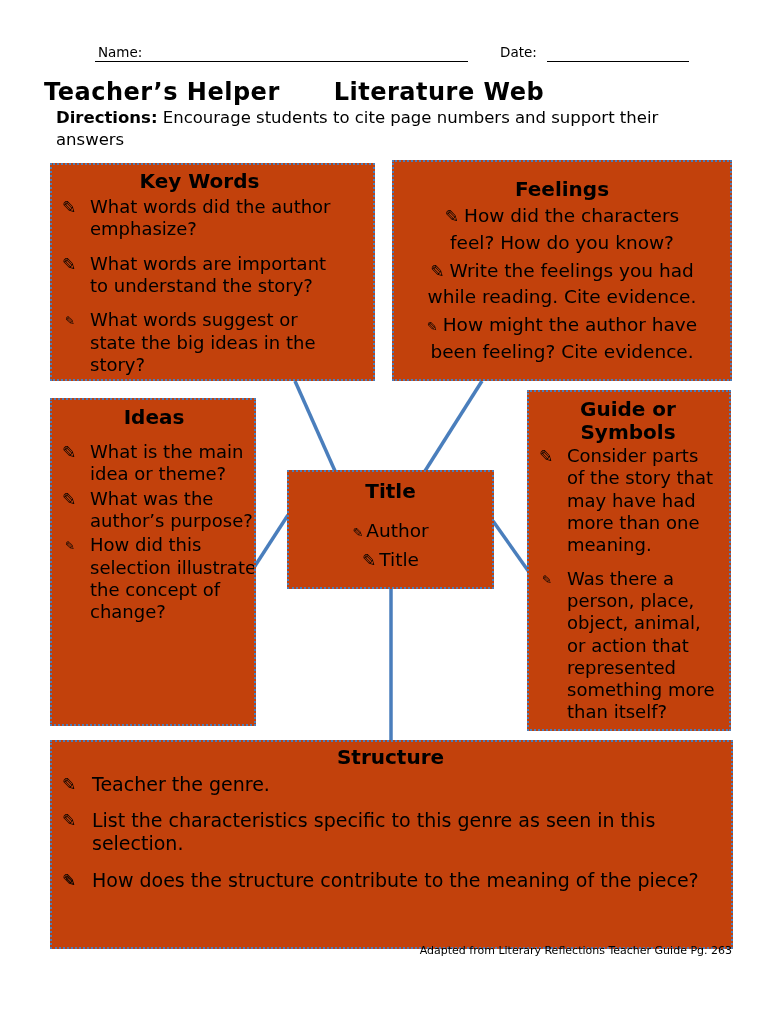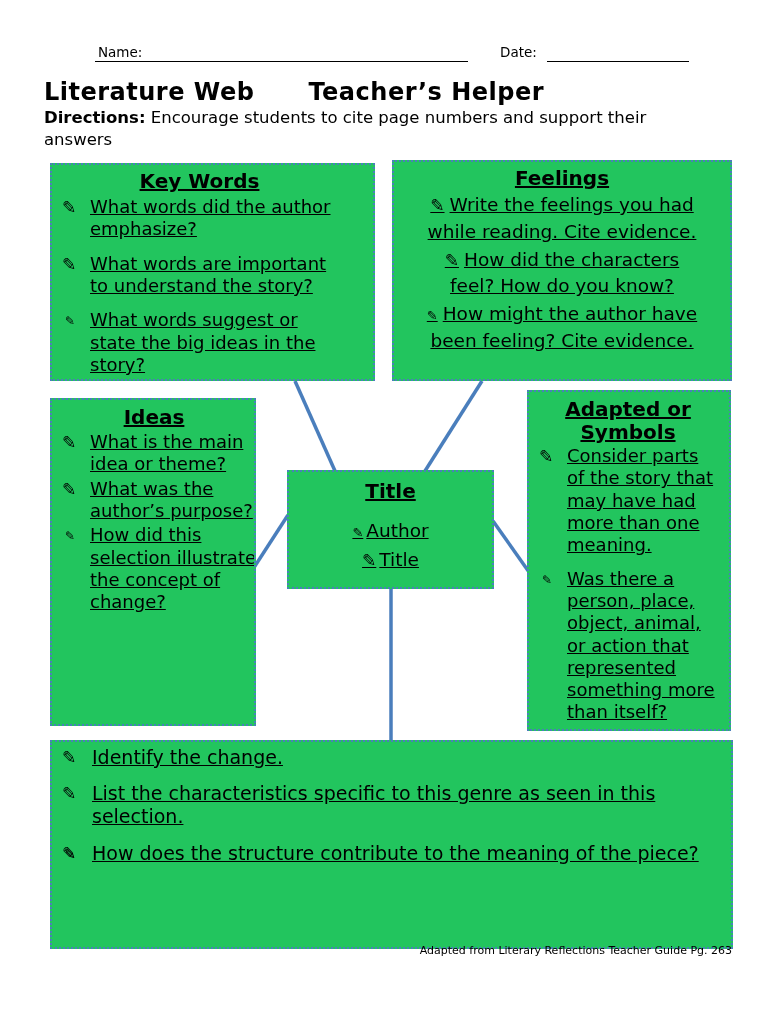--- a/index.html
+++ b/index.html
@@ -6,46 +6,45 @@
   html,body { background:#ffffff; }
   .page {
     position:relative; width:770px; height:1024px; background:#fff;
     font-family:"DejaVu Sans", sans-serif; color:#000; overflow:hidden;
   }
   
   .hdr-label { position:absolute; font-size:13.5px; }
   .write-line { position:absolute; border-bottom:1.5px solid #000; height:1px; }
   .doc-title { position:absolute; left:44px; top:78px; display:flex; gap:54px;
     font-size:24px; font-weight:bold; letter-spacing:.5px; }
-  .directions { position:absolute; left:44px; top:107px; width:624px;
+  .directions { position:absolute; left:56px; top:107px; width:624px;
     font-size:16.5px; line-height:1.35; }
   .directions b { font-weight:bold; }
   
   .box {
-    position:absolute; border:2px dotted #4a7ebc; background:#22c55e; z-index:2;
+    position:absolute; border:2px dotted #4a7ebc; background:#c2410c; z-index:2;
     overflow:hidden;
-    text-decoration:underline;
   }
   .box h2 { text-align:center; font-size:20px; font-weight:bold; line-height:1.15; }
   .item { position:relative; font-size:18px; line-height:1.24; }
   .item .pencil { position:absolute; left:0; top:1px; font-size:17px; }
   .item .pencil.small { font-size:12px; left:3px; top:5px; }
   
   #box-keywords { left:50px; top:163px; width:325px; height:218px; padding:5px 36px 4px 10px; }
   #box-keywords h2 { margin-bottom:3px; }
   #box-keywords .item { padding-left:28px; margin-bottom:12px; }
   
   #box-feelings { left:392px; top:160px; width:340px; height:221px; padding:5px 8px; }
-  #box-feelings h2 { margin-bottom:2px; }
+  #box-feelings h2 { margin-bottom:2px;margin-top:11px; }
   #box-feelings .item { font-size:18.5px; line-height:1.45; max-width:272px;
     margin:0 auto 1px auto; text-align:center; }
   #box-feelings .item .pencil { position:static; margin-right:5px; }
   
   #box-ideas { left:50px; top:398px; width:206px; height:328px; padding:6px 8px 4px 10px; }
-  #box-ideas h2 { margin-bottom:2px; }
+  #box-ideas h2 { margin-bottom:12px; }
   #box-ideas .item { padding-left:28px; margin-bottom:2px; width:196px; }
   
   #box-images { left:527px; top:390px; width:204px; height:341px; padding:6px 12px 4px 10px; }
   #box-images h2 { margin-bottom:1px; }
   #box-images .item { padding-left:28px; margin-bottom:11px; }
   
   #box-title { left:287px; top:470px; width:207px; height:119px; padding:8px 6px; text-align:center; }
   #box-title h2 { margin-bottom:14px; }
   #box-title .item { font-size:18.5px; line-height:1.55; }
   #box-title .item .pencil { position:static; margin-right:3px; }
@@ -62,22 +61,22 @@
 <body>
 
 <div class="page">
 
   <span class="hdr-label" style="left:62px; top:44px;margin-left:36px;">Name:</span>
   <div class="write-line" style="left:95px; top:61px; width:373px;"></div>
   <span class="hdr-label" style="left:500px; top:44px;">Date:</span>
   <div class="write-line" style="left:547px; top:61px; width:142px;"></div>
 
   <div class="doc-title">
+    <span>Teacher’s Helper</span>
     <span>Literature Web</span>
-    <span>Teacher’s Helper</span>
   </div>
   <div class="directions"><b>Directions:</b><span> Encourage students to cite page numbers and support their answers</span></div>
 
   <svg class="web-lines" width="770" height="1024" viewBox="0 0 770 1024">
     <line x1="295" y1="381" x2="335" y2="471" stroke="#4a7ebc" stroke-width="3.5"></line>
     <line x1="482" y1="381" x2="425" y2="471" stroke="#4a7ebc" stroke-width="3.5"></line>
     <line x1="288" y1="515" x2="253" y2="569" stroke="#4a7ebc" stroke-width="3.5"></line>
     <line x1="493" y1="521" x2="529" y2="572" stroke="#4a7ebc" stroke-width="3.5"></line>
     <line x1="391" y1="588" x2="391" y2="741" stroke="#4a7ebc" stroke-width="3.5"></line>
   </svg>
@@ -94,24 +93,24 @@
     </div>
     <div class="item">
       <span class="pencil small">✎</span>
       <span>What words suggest or state the big ideas in the story?</span>
     </div>
   </div>
 
   <div class="box" id="box-feelings">
     <h2>Feelings</h2>
     <div class="item">
-      <span class="pencil">✎</span><span>Write the feelings you had while reading. Cite evidence.</span>
+      <span class="pencil">✎</span><span>How did the characters feel? How do you know?</span>
     </div>
     <div class="item">
-      <span class="pencil">✎</span><span>How did the characters feel? How do you know?</span>
+      <span class="pencil">✎</span><span>Write the feelings you had while reading. Cite evidence.</span>
     </div>
     <div class="item">
       <span class="pencil small" style="font-size:13px;">✎</span><span>How might the author have been feeling? Cite evidence.</span>
     </div>
   </div>
 
   <div class="box" id="box-ideas">
     <h2>Ideas</h2>
     <div class="item">
       <span class="pencil">✎</span>
@@ -121,21 +120,21 @@
       <span class="pencil">✎</span>
       <span>What was the author’s purpose?</span>
     </div>
     <div class="item">
       <span class="pencil small">✎</span>
       <span>How did this selection illustrate the concept of change?</span>
     </div>
   </div>
 
   <div class="box" id="box-images">
-    <h2>Adapted or Symbols</h2>
+    <h2>Guide or Symbols</h2>
     <div class="item">
       <span class="pencil">✎</span>
       <span>Consider parts of the story that may have had more than one meaning.</span>
     </div>
     <div class="item">
       <span class="pencil small">✎</span>
       <span>Was there a person, place, object, animal, or action that represented something more than itself?</span>
     </div>
   </div>
 
@@ -143,23 +142,24 @@
     <h2>Title</h2>
     <div class="item">
       <span class="pencil" style="font-size:13px;">✎</span><span>Author</span>
     </div>
     <div class="item">
       <span class="pencil">✎</span><span>Title</span>
     </div>
   </div>
 
   <div class="box" id="box-structure">
+    <h2>Structure</h2>
     <div class="item">
       <span class="pencil">✎</span>
-      <span>Identify the change.</span>
+      <span>Teacher the genre.</span>
     </div>
     <div class="item">
       <span class="pencil">✎</span>
       <span>List the characteristics specific to this genre as seen in this selection.</span>
     </div>
     <div class="item">
       <span class="pencil">✎</span>
     </div>
     <div class="item">
       <span class="pencil small">✎</span>

